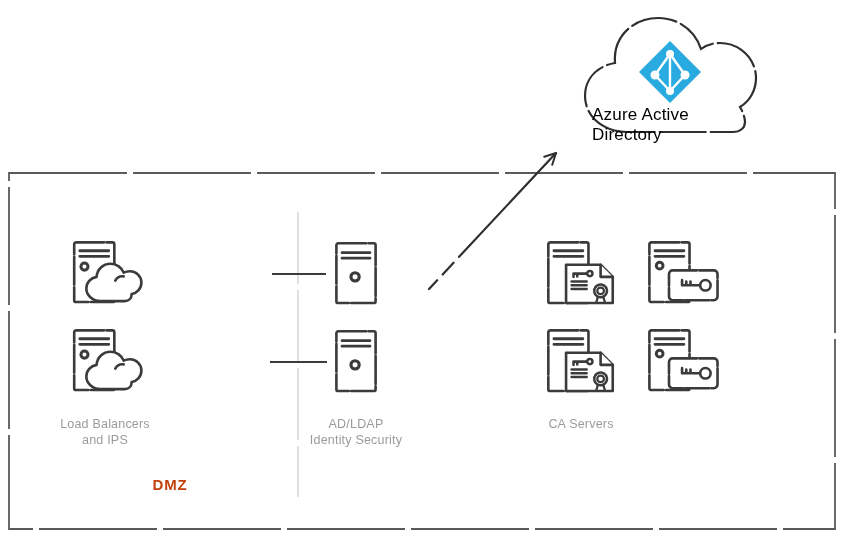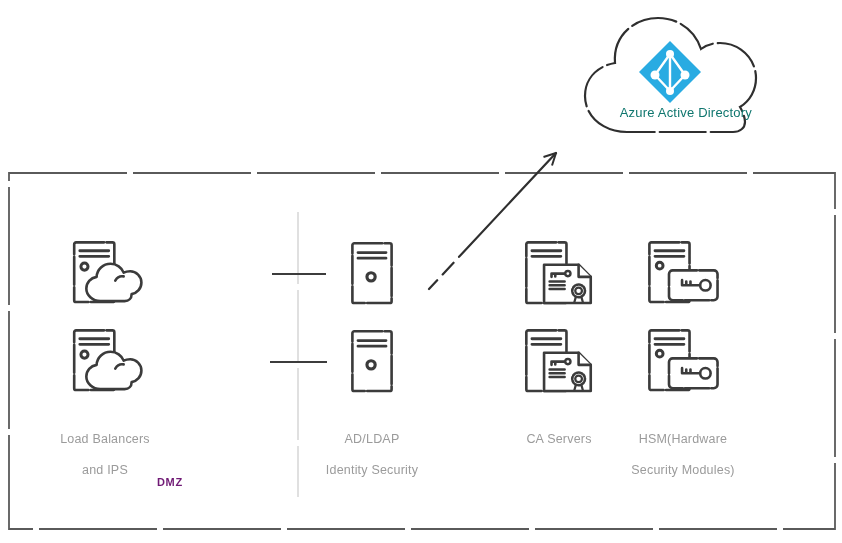--- a/index.html
+++ b/index.html
@@ -9,38 +9,38 @@
     width: 842px;
     height: 543px;
     background: #ffffff;
     overflow: hidden;
     font-family: "Liberation Sans", sans-serif;
   }
   .overlay { position: absolute; left: 0; top: 0; }
   .cloud-group { position: absolute; left: 570px; top: 4px; width: 208px; height: 150px; }
   .cloud-label {
     position: absolute; left: 592px; top: 105px; width: 160px;
-    text-align: right; font-size: 13px; font-weight: 500;
-    color: #0f766e; letter-spacing: 0.2px;
+    text-align: left; font-size: 17px; font-weight: 500;
+    color: #000000; letter-spacing: 0.2px;
   }
   .col {
     position: absolute; top: 237px; width: 130px;
     display: flex; flex-direction: column; align-items: center;
   }
   .col .icon { display: block; }
   .col .icon + .icon { margin-top: 12px; }
   .col-label {
     margin-top: 15px; text-align: center;
     font-size: 12.5px; line-height: 16px; color: #9b9b9b;
     letter-spacing: 0.2px; min-height: 32px;
   }
-  .col-label span { display: block; margin-top: 15px; }
+  .col-label span { display: block; }
   .zone-label {
     position: absolute; text-align: center;
-    font-size: 11px; font-weight: 700; color: #701a75;
+    font-size: 15px; font-weight: 700; color: #c2410c;
     letter-spacing: 0.8px;
   }
   .zone-dmz { left: 120px; top: 476px; width: 100px; }
   .zone-internal { left: 518px; top: 474px; width: 200px; }
 </style>
 </head>
 <body>
 
 <svg width="0" height="0" style="position:absolute" aria-hidden="true">
   <defs>
@@ -121,54 +121,50 @@
     <svg class="icon" width="84" height="76">
         <use href="#sym-server-cloud"></use>
       </svg>
     <div class="col-label">
       <span>Load Balancers</span>
       <span>and IPS</span>
     </div>
   </div>
 
 
-  <div class="col" style="left:307px">
+  <div class="col" style="left:291px">
     <svg class="icon" width="84" height="76">
         <use href="#sym-server"></use>
       </svg>
     <svg class="icon" width="84" height="76">
         <use href="#sym-server"></use>
       </svg>
     <div class="col-label">
       <span>AD/LDAP</span>
       <span>Identity Security</span>
     </div>
   </div>
 
-  <div class="col" style="left:494px">
+  <div class="col" style="left:516px">
     <svg class="icon" width="84" height="76">
         <use href="#sym-server-certificate"></use>
       </svg>
     <svg class="icon" width="84" height="76">
         <use href="#sym-server-certificate"></use>
       </svg>
     <div class="col-label">
       <span>CA Servers</span>
       <span></span>
     </div>
   </div>
 
   <div class="col" style="left:618px">
     <svg class="icon" width="84" height="76">
         <use href="#sym-server-key"></use>
       </svg>
     <svg class="icon" width="84" height="76">
         <use href="#sym-server-key"></use>
       </svg>
-    <div class="col-label">
-      <span>HSM(Hardware</span>
-      <span>Security Modules)</span>
-    </div>
   </div>
 
   <div class="zone-label zone-dmz">DMZ</div>
 
 </div>
 
 </body></html>

